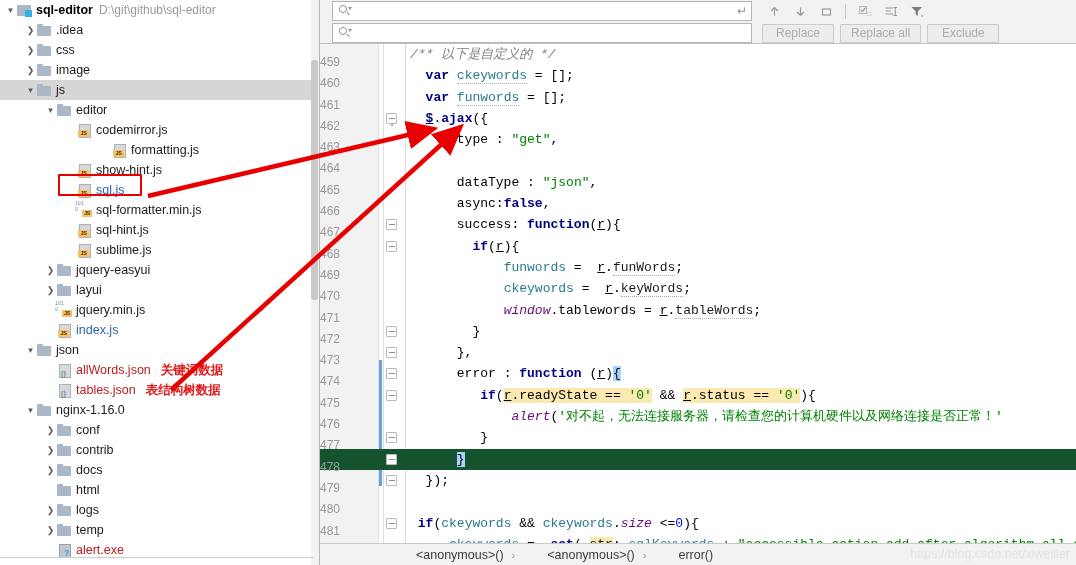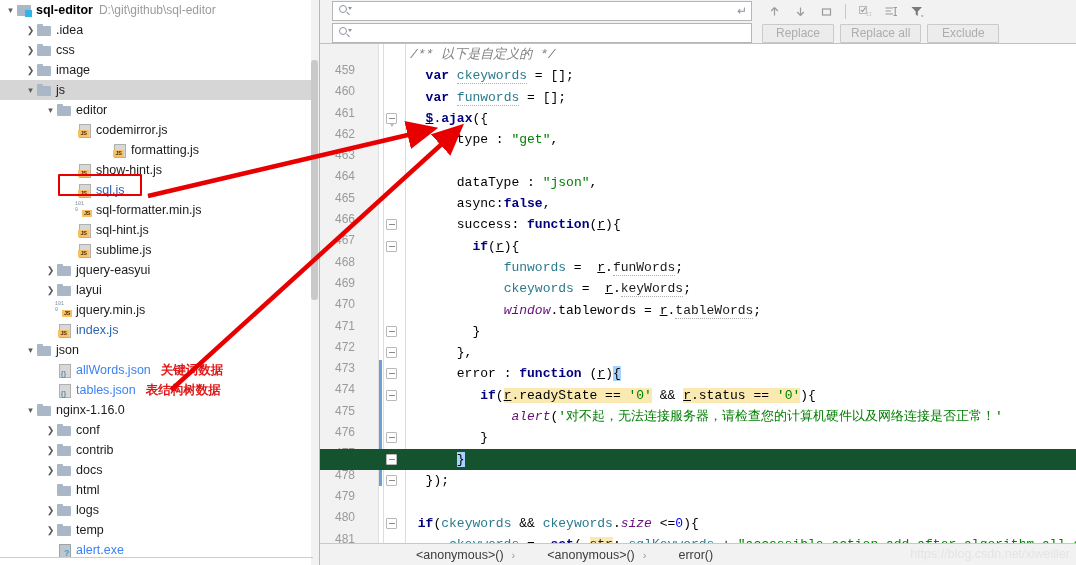--- a/index.html
+++ b/index.html
@@ -118,21 +118,21 @@
     width:14px; height:11px; background:#a9b7c6; border-radius:1px;
   }
   .ic-proj::after {
     content:""; position:absolute; left:8px; top:7px;
     width:7px; height:7px; background:#2fb3e8;
   }
   .lbl-root { font-weight: bold; color:#000; }
   .lbl-path { color:#9a9a9a; margin-left:6px; font-size:12px; }
   .lbl-plain { color:#1b1b1b; }
   .lbl-blue  { color:#2a64b4; }
-  .lbl-green { color:#3b82f6; }
+  .lbl-green { color:#b91c1c; }
   .note-red  { color:#e01818; font-weight:bold; margin-left:10px; font-size:12.5px;}
 
   
   #sqljs-highlight {
     position:absolute;
     left:58px; top:174px;
     width:84px; height:22px;
     border:2.5px solid #e80000;
     border-radius:1px;
     pointer-events:none;
@@ -243,22 +243,22 @@
   .code-line {
     position:relative;
     height:21.3px;
     line-height:21.3px;
     white-space:pre;
     font-family:"Liberation Mono", monospace;
     font-size:13px;
   }
   .code-line.highlight-row { background:#14532d; }
   .ln {
-    position:absolute; left:0; top:16px; width:50px;
-    text-align:center;
+    position:absolute; left:0; top:8px; width:50px;
+    text-align:left;
     color:#9a9a9a; font-family:"Liberation Sans", sans-serif; font-size:12px;
   }
   .code-text { position:absolute; left:90px; top:0; }
 
   .fold {
     position:absolute; left:66px; top:5px;
     width:11px; height:11px;
     border:1px solid #b9b9b9; background:#fff;
     border-radius:1px;
   }

